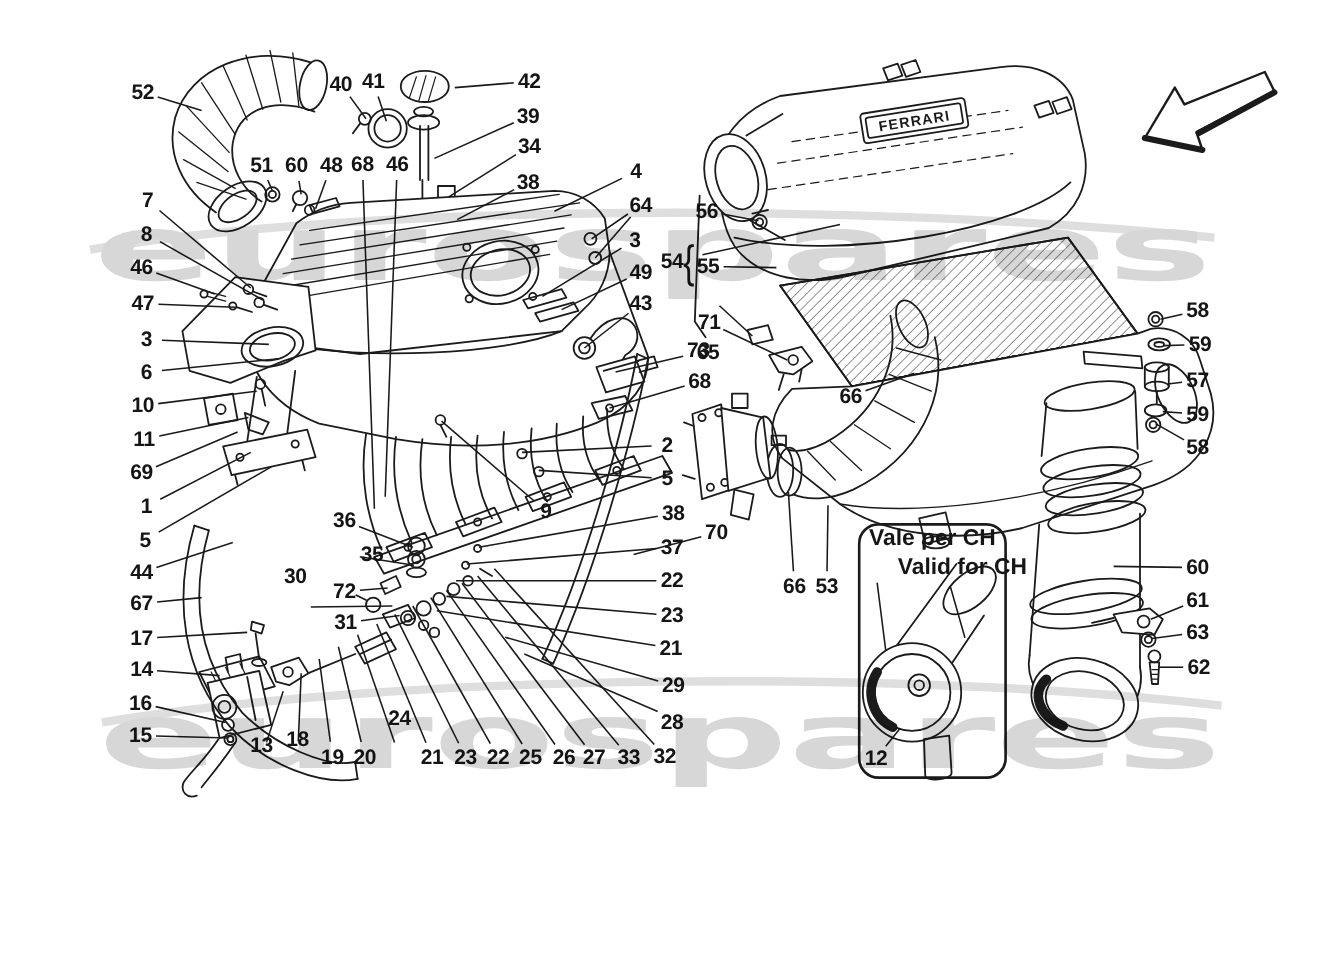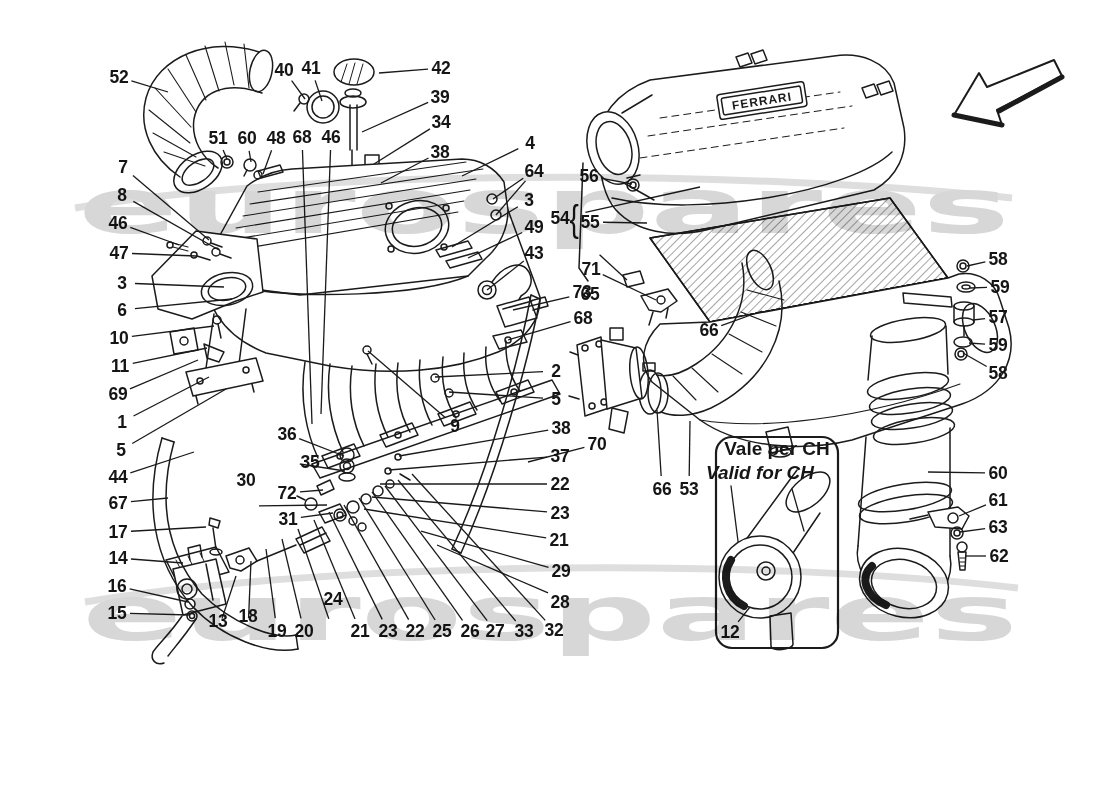--- a/index.html
+++ b/index.html
@@ -479,21 +479,21 @@
       <div class="part-label" style="left: 998px; top: 317px;">57</div>
       <div class="part-label" style="left: 998px; top: 345px;">59</div>
       <div class="part-label" style="left: 998px; top: 373px;">58</div>
       <div class="part-label" style="left: 998px; top: 473px;">60</div>
       <div class="part-label" style="left: 998px; top: 500px; text-align: center;">61</div>
       <div class="part-label" style="left: 998px; top: 527px; text-align: right;">63</div>
       <div class="part-label" style="left: 999px; top: 556px;">62</div>
     </div>
 
   <div class="note-line" style="left:777px;top:449px;">Vale per CH</div>
-  <div class="note-line" style="left:760px;top:473px;font-style:italic;">Valid for CH</div>
+  <div class="note-line" style="left:802px;top:473px;">Valid for CH</div>
 
   <svg class="wm" viewBox="0 0 1100 800">
     <g>
       <path class="wmswoosh" d="M75,208 C300,170 720,168 1012,198"></path>
       <text class="wmtext" x="78" y="233" textLength="932" lengthAdjust="spacingAndGlyphs">eurospares</text>
     </g>
     <g>
       <path class="wmswoosh" d="M85,602 C340,560 760,558 1018,588"></path>
       <text class="wmtext" x="82" y="640" textLength="936" lengthAdjust="spacingAndGlyphs">eurospares</text>
     </g>

